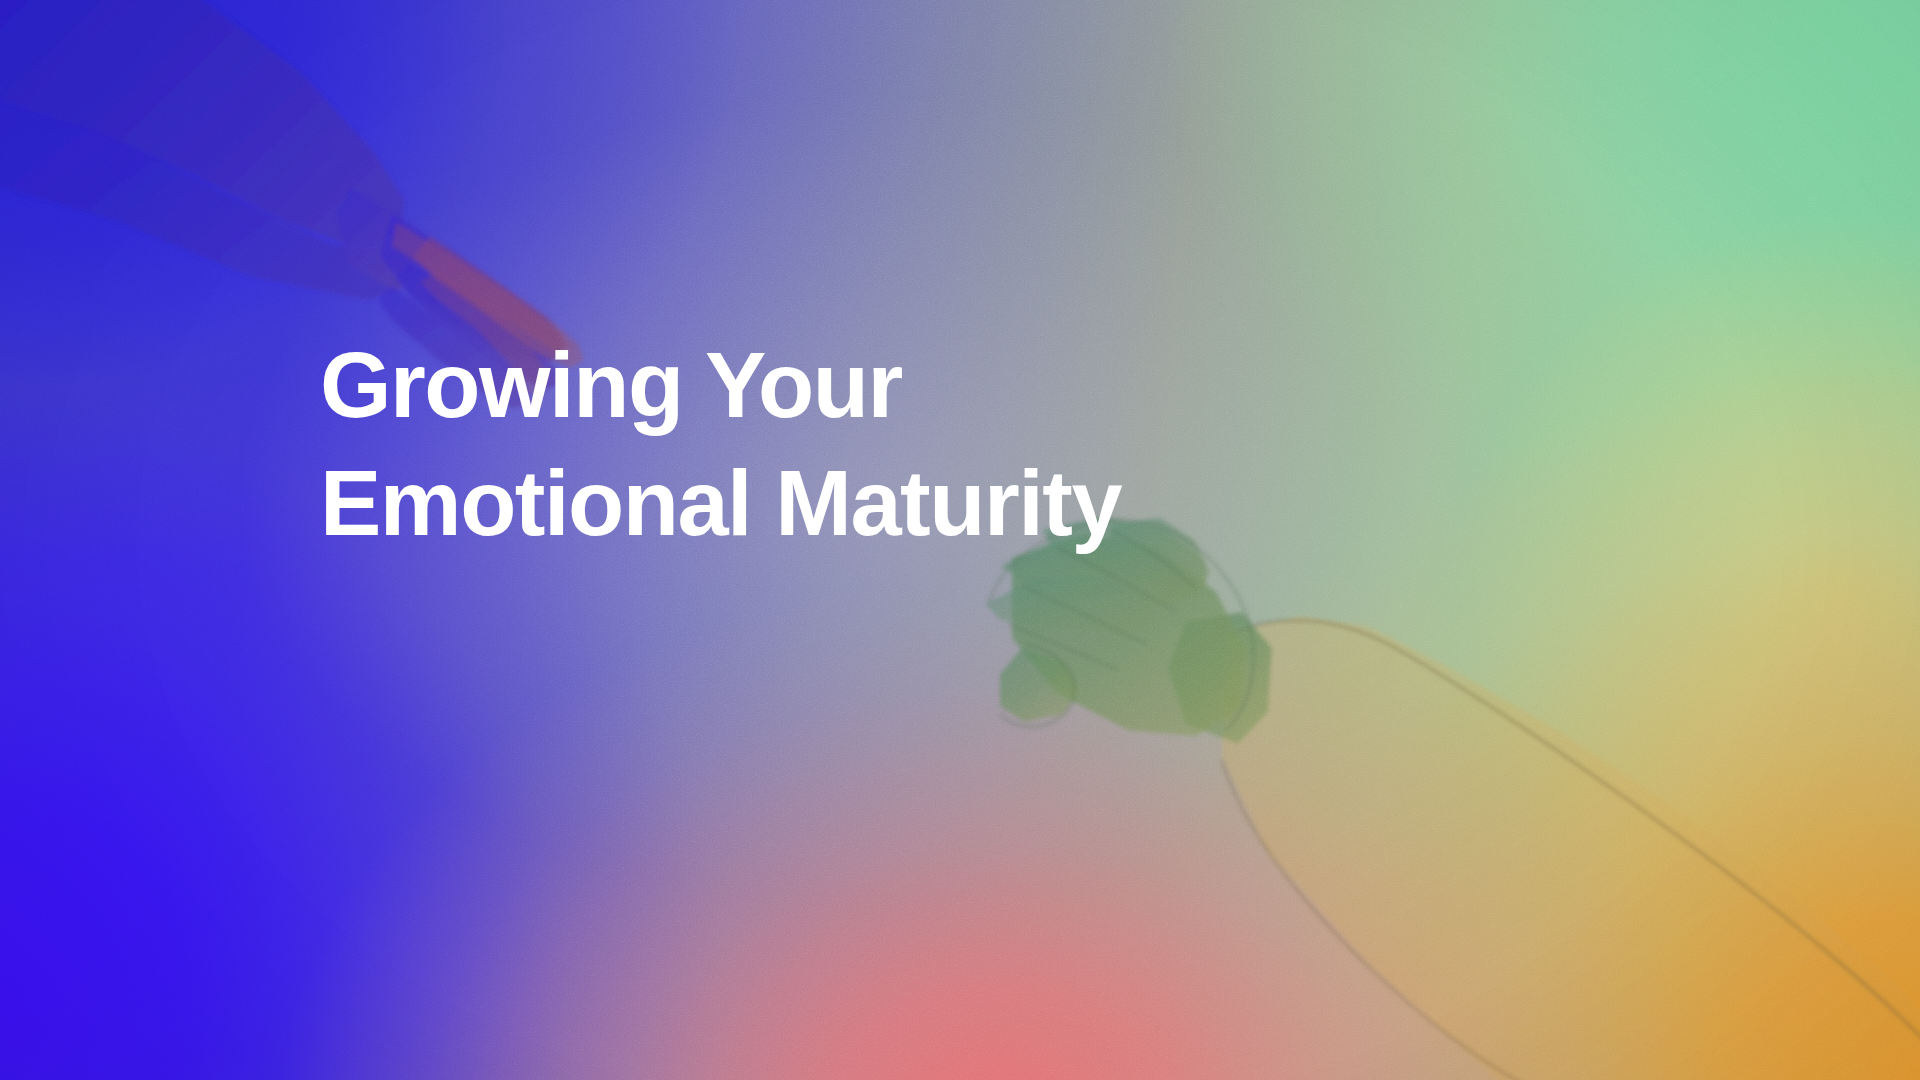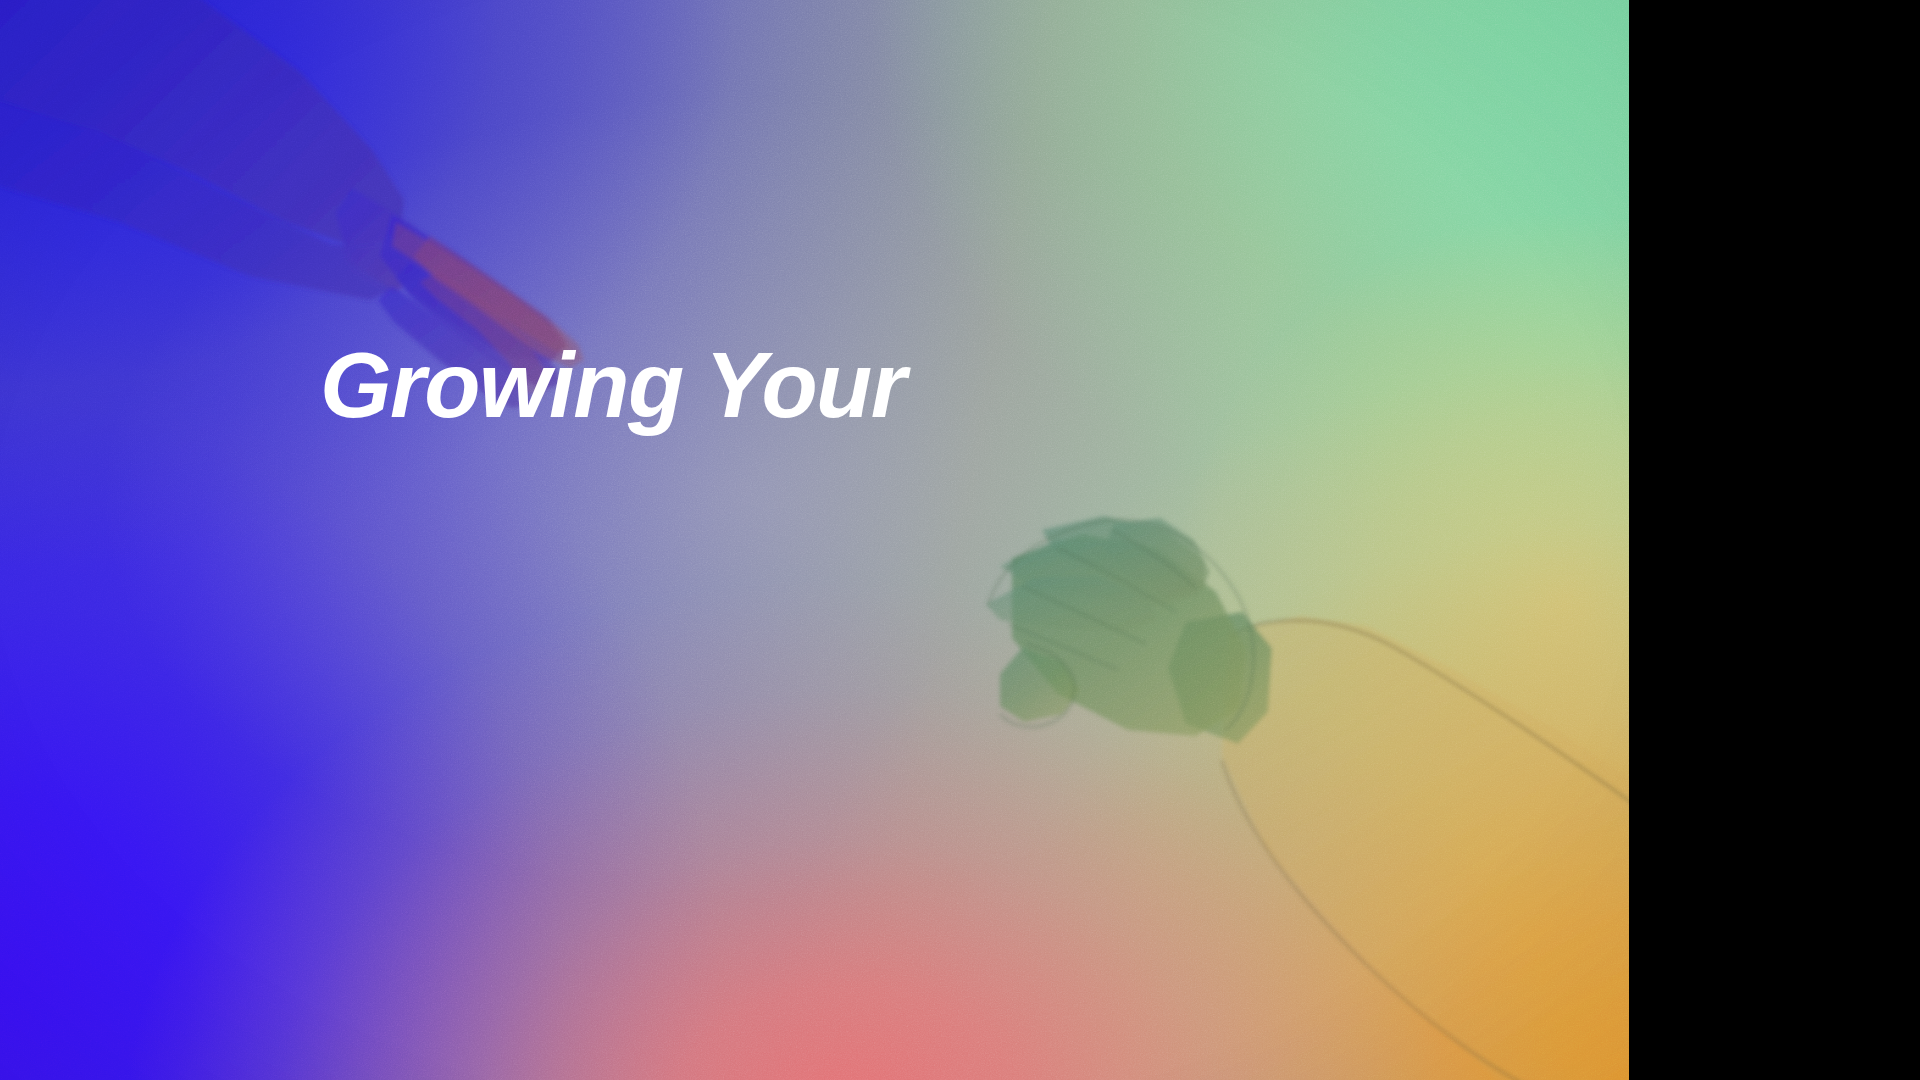--- a/index.html
+++ b/index.html
@@ -6,25 +6,24 @@
     margin: 0;
     padding: 0;
     background: #000;
   }
   body {
     font-family: "Liberation Sans", sans-serif;
   }
 
   #stage {
     position: relative;
-    width: 1629px;
+    width: 1920px;
     height: 1080px;
     overflow: hidden;
     background: #1d4ed8;
-    font-style: italic;
   }
 
   
   .bg-layer {
     position: absolute;
     inset: 0;
     pointer-events: none;
   }
 
   
@@ -275,20 +274,21 @@
         <path d="M 988,606 C 1000,564 1040,534 1098,522 C 1156,512 1206,542 1238,596
                  C 1262,640 1258,700 1226,730" fill="none" stroke="#4d6a4e" stroke-opacity="0.30" stroke-width="3"></path>
 
         <path d="M 1026,644 C 1062,652 1084,678 1070,706 C 1056,730 1018,734 1000,714" fill="none" stroke="#4d6a4e" stroke-opacity="0.32" stroke-width="3"></path>
       </g>
     </svg>
   </div>
 
   <div id="headline">
     <span class="headline-line">Growing Your</span>
+    <span class="headline-line">Emotional Maturity</span>
   </div>
 
   <div class="bg-layer" id="bg-grain">
     <svg xmlns="http://www.w3.org/2000/svg" width="100%" height="100%" preserveAspectRatio="none">
       <filter id="noiseFilter">
         <feTurbulence type="fractalNoise" baseFrequency="0.82" numOctaves="3" stitchTiles="stitch"></feTurbulence>
         <feColorMatrix type="saturate" values="0"></feColorMatrix>
         <feComponentTransfer>
           <feFuncA type="linear" slope="0.55" intercept="-0.12"></feFuncA>
         </feComponentTransfer>

